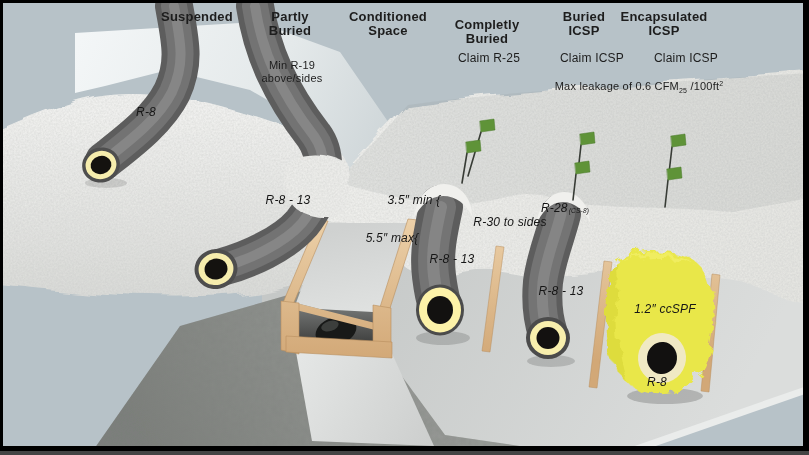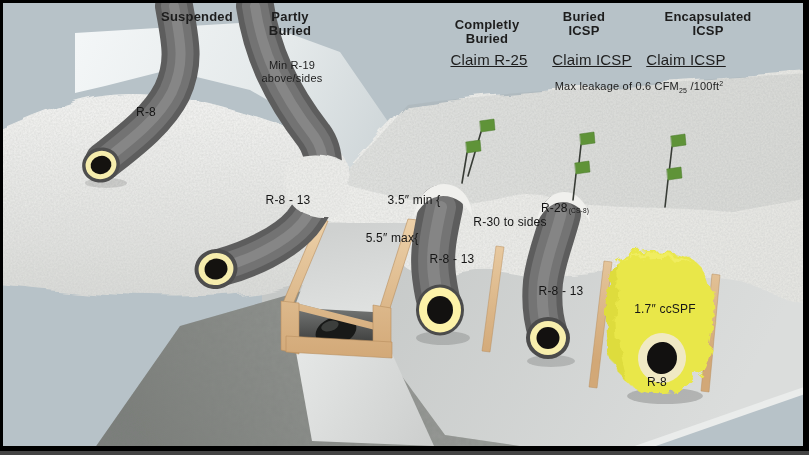--- a/index.html
+++ b/index.html
@@ -8,31 +8,31 @@
     font-family:"Liberation Sans", sans-serif;
   }
   .stage svg{position:absolute;left:0;top:0;}
   .col-hdr{
     position:absolute;transform:translateX(-50%);text-align:center;
     font-weight:bold;font-size:13px;line-height:13.5px;color:#1d1d1d;
     white-space:nowrap;letter-spacing:.2px;
   }
   .col-hdr .l{display:block;}
   .claim{
-    position:absolute;transform:translateX(-50%);font-size:15px;color:#1d1d1d;
-    white-space:nowrap;letter-spacing:.2px;text-decoration:underline;
+    position:absolute;transform:translateX(-50%);font-size:12px;color:#1d1d1d;
+    white-space:nowrap;letter-spacing:.2px;
   }
   .note{
     position:absolute;transform:translateX(-50%);text-align:center;
     font-size:11px;line-height:12.5px;color:#1d1d1d;white-space:nowrap;letter-spacing:.2px;
   }
   .note .l{display:block;}
   .slabel{
     position:absolute;transform:translate(-50%,-50%);font-size:12px;color:#161616;
-    white-space:nowrap;letter-spacing:.2px;
+    white-space:nowrap;letter-spacing:.2px;font-style:italic;
   }
   .slabel .tiny{font-size:6.5px;vertical-align:-1px;margin-left:1px;}
   .leak{
     position:absolute;transform:translate(-50%,-50%);font-size:11px;color:#1d1d1d;
     white-space:nowrap;letter-spacing:.2px;
   }
   .leak sub{font-size:7px;}
   .leak sup{font-size:7px;}
 </style>
 </head>
@@ -247,29 +247,33 @@
   </svg>
 
   <div class="col-hdr" style="left:197px;top:10px">
     <span class="l">Suspended</span>
       <span class="l"></span>
   </div>
   <div class="col-hdr" style="left:290px;top:10px">
     <span class="l">Partly</span>
       <span class="l">Buried</span>
   </div>
+  <div class="col-hdr" style="left:388px;top:10px">
+    <span class="l">Conditioned</span>
+      <span class="l">Space</span>
+  </div>
   <div class="col-hdr" style="left:487px;top:18px">
     <span class="l">Completly</span>
       <span class="l">Buried</span>
   </div>
   <div class="col-hdr" style="left:584px;top:10px">
     <span class="l">Buried</span>
       <span class="l">ICSP</span>
   </div>
-  <div class="col-hdr" style="left:708px;top:10px">
+  <div class="col-hdr" style="left:664px;top:10px">
     <span class="l">Encapsulated</span>
       <span class="l">ICSP</span>
   </div>
 
   <div class="note" style="left:292px;top:59px">
     <span class="l">Min R-19</span>
       <span class="l">above/sides</span>
   </div>
   <div class="claim" style="left:489px;top:51px">Claim R-25</div>
   <div class="claim" style="left:592px;top:51px">Claim ICSP</div>
@@ -282,16 +286,16 @@
   <div class="slabel" style="left:146px;top:112px">R-8</div>
   <div class="slabel" style="left:288px;top:200px">R-8 - 13</div>
   <div class="slabel" style="left:414px;top:200px">3.5″ min {</div>
   <div class="slabel" style="left:392px;top:238px">5.5″ max{</div>
   <div class="slabel" style="left:452px;top:259px">R-8 - 13</div>
   <div class="slabel" style="left:510px;top:222px">R-30 to sides</div>
   <div class="slabel" style="left:565px;top:208px">
     <span>R-28</span><span class="tiny">(CS-8)</span>
   </div>
   <div class="slabel" style="left:561px;top:291px">R-8 - 13</div>
-  <div class="slabel" style="left:665px;top:309px">1.7″ ccSPF</div>
+  <div class="slabel" style="left:665px;top:309px">1.2″ ccSPF</div>
   <div class="slabel" style="left:657px;top:382px">R-8</div>
 
 </div>
 
 </body></html>

